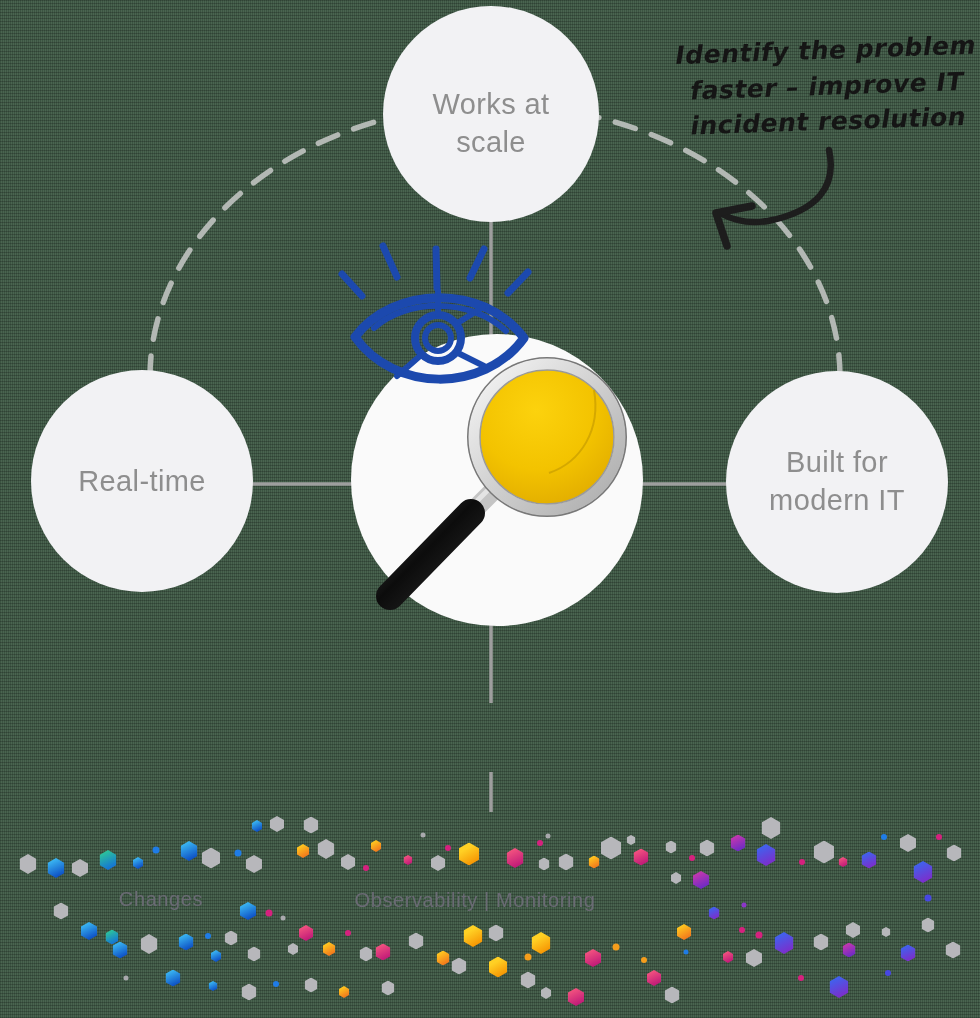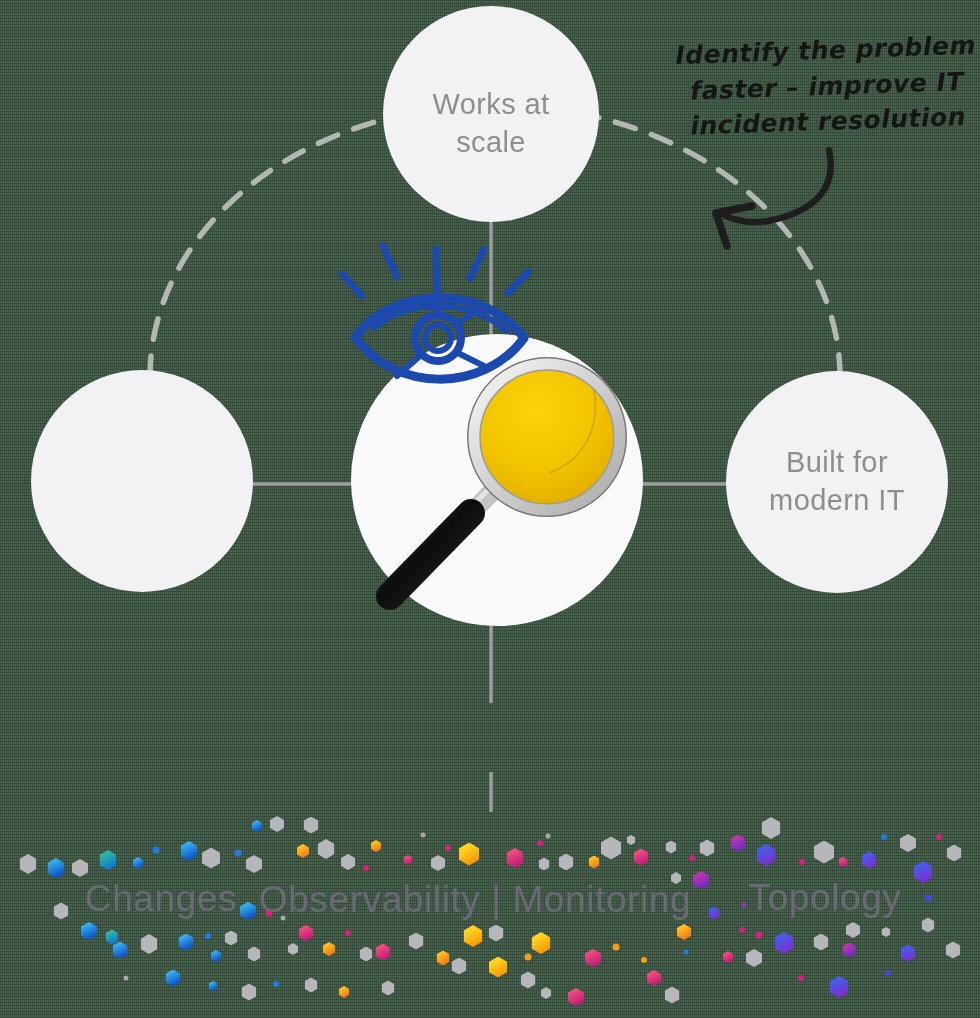--- a/index.html
+++ b/index.html
@@ -14,21 +14,21 @@
   .gfx{position:absolute;left:0;top:0;z-index:2;}
   .lbl{position:absolute;z-index:4;transform:translate(-50%,-50%);text-align:center;
        color:#8e8e8e;font-size:29px;line-height:1.32;letter-spacing:.4px;}
   .note{position:absolute;z-index:5;transform:translate(-50%,-50%) rotate(-2deg);
         text-align:center;color:#151515;font-family:"DejaVu Sans",sans-serif;
         font-weight:bold;font-style:italic;font-size:25px;line-height:1.42;letter-spacing:.5px;}
   .rca{position:absolute;z-index:5;left:317px;top:703px;width:349px;height:69px;
        background:#ffffff;display:flex;align-items:center;justify-content:center;
        color:#737373;font-weight:bold;font-size:31px;letter-spacing:.3px;}
   .bottom-label{position:absolute;z-index:4;transform:translate(-50%,-50%);
-       color:#6a6a74;font-size:37px;letter-spacing:.6px;white-space:nowrap;}
+       color:#6a6a74;font-size:20px;letter-spacing:.6px;white-space:nowrap;}
   #hex-field{position:absolute;left:0;top:0;width:980px;height:1018px;z-index:3;pointer-events:none;}
   .hx{position:absolute;transform:translate(-50%,-50%);
       clip-path:polygon(50% 0,100% 25%,100% 75%,50% 100%,0 75%,0 25%);}
   .dot{position:absolute;transform:translate(-50%,-50%);border-radius:50%;}
 </style>
 </head>
 <body>
 
 <div class="stage">
 
@@ -205,26 +205,26 @@
       <div class="dot" style="left: 644px; top: 960px; width: 6px; height: 6px; background: rgb(245, 157, 28);"></div>
       <div class="hx" style="left: 654px; top: 978px; width: 14px; height: 16px; background: linear-gradient(155deg, rgb(242, 82, 127) 15%, rgb(192, 26, 120) 85%);"></div>
       <div class="hx" style="left: 576px; top: 997px; width: 16px; height: 18px; background: linear-gradient(155deg, rgb(242, 82, 127) 15%, rgb(192, 26, 120) 85%);"></div>
       <div class="hx" style="left: 546px; top: 993px; width: 10px; height: 12px; background: rgb(183, 183, 187);"></div>
       <div class="hx" style="left: 672px; top: 995px; width: 15px; height: 17px; background: rgb(183, 183, 187);"></div>
       <div class="hx" style="left: 684px; top: 932px; width: 14px; height: 16px; background: linear-gradient(150deg, rgb(255, 196, 31) 20%, rgb(240, 112, 28) 90%);"></div>
       <div class="dot" style="left: 686px; top: 952px; width: 5px; height: 5px; background: rgb(31, 124, 230);"></div>
     </div>
 
   <div class="lbl" style="left:491px;top:123px;width:170px;">Works at scale</div>
+  <div class="lbl" style="left:142px;top:481px;width:200px;">Real-time</div>
   <div class="lbl" style="left:837px;top:481px;width:200px;">Built for modern IT</div>
 
   <div class="note" style="left:827px;top:86px;width:330px;">
     <div>Identify the problem</div>
     <div>faster – improve IT</div>
     <div>incident resolution</div>
   </div>
 
 
   <div class="bottom-label" style="left:161px;top:899px;">Changes</div>
   <div class="bottom-label" style="left:475px;top:900px;">Observability | Monitoring</div>
-  <div class="bottom-label" style="left:825px;top:898px;">Topology</div>
 
 </div>
 
 </body></html>

